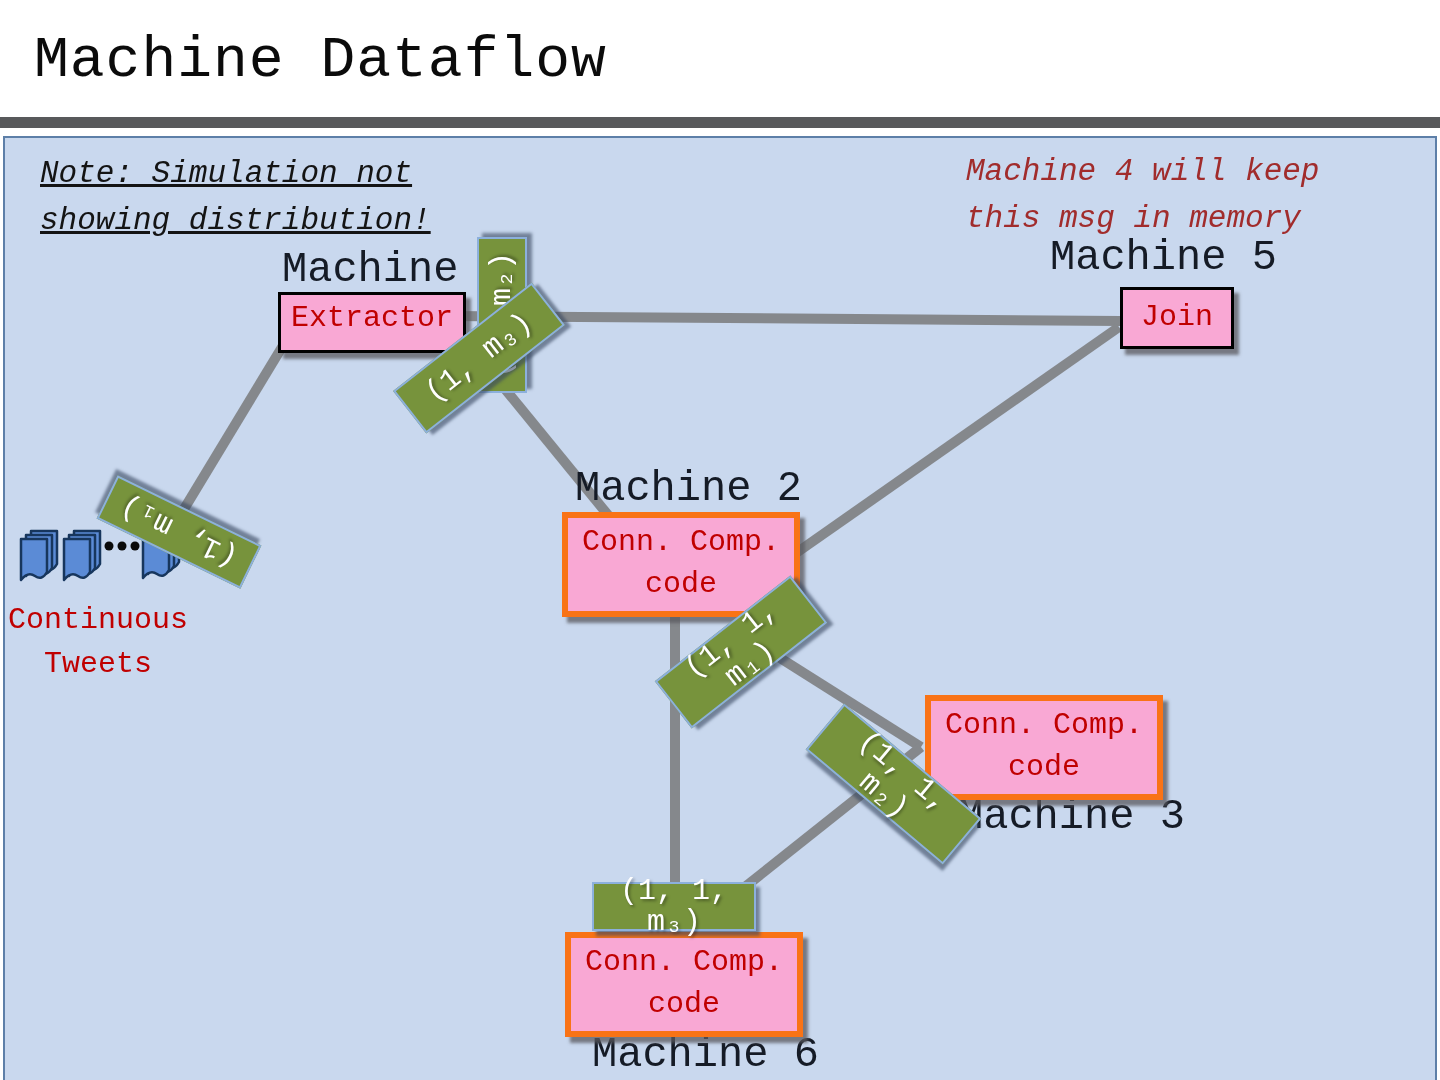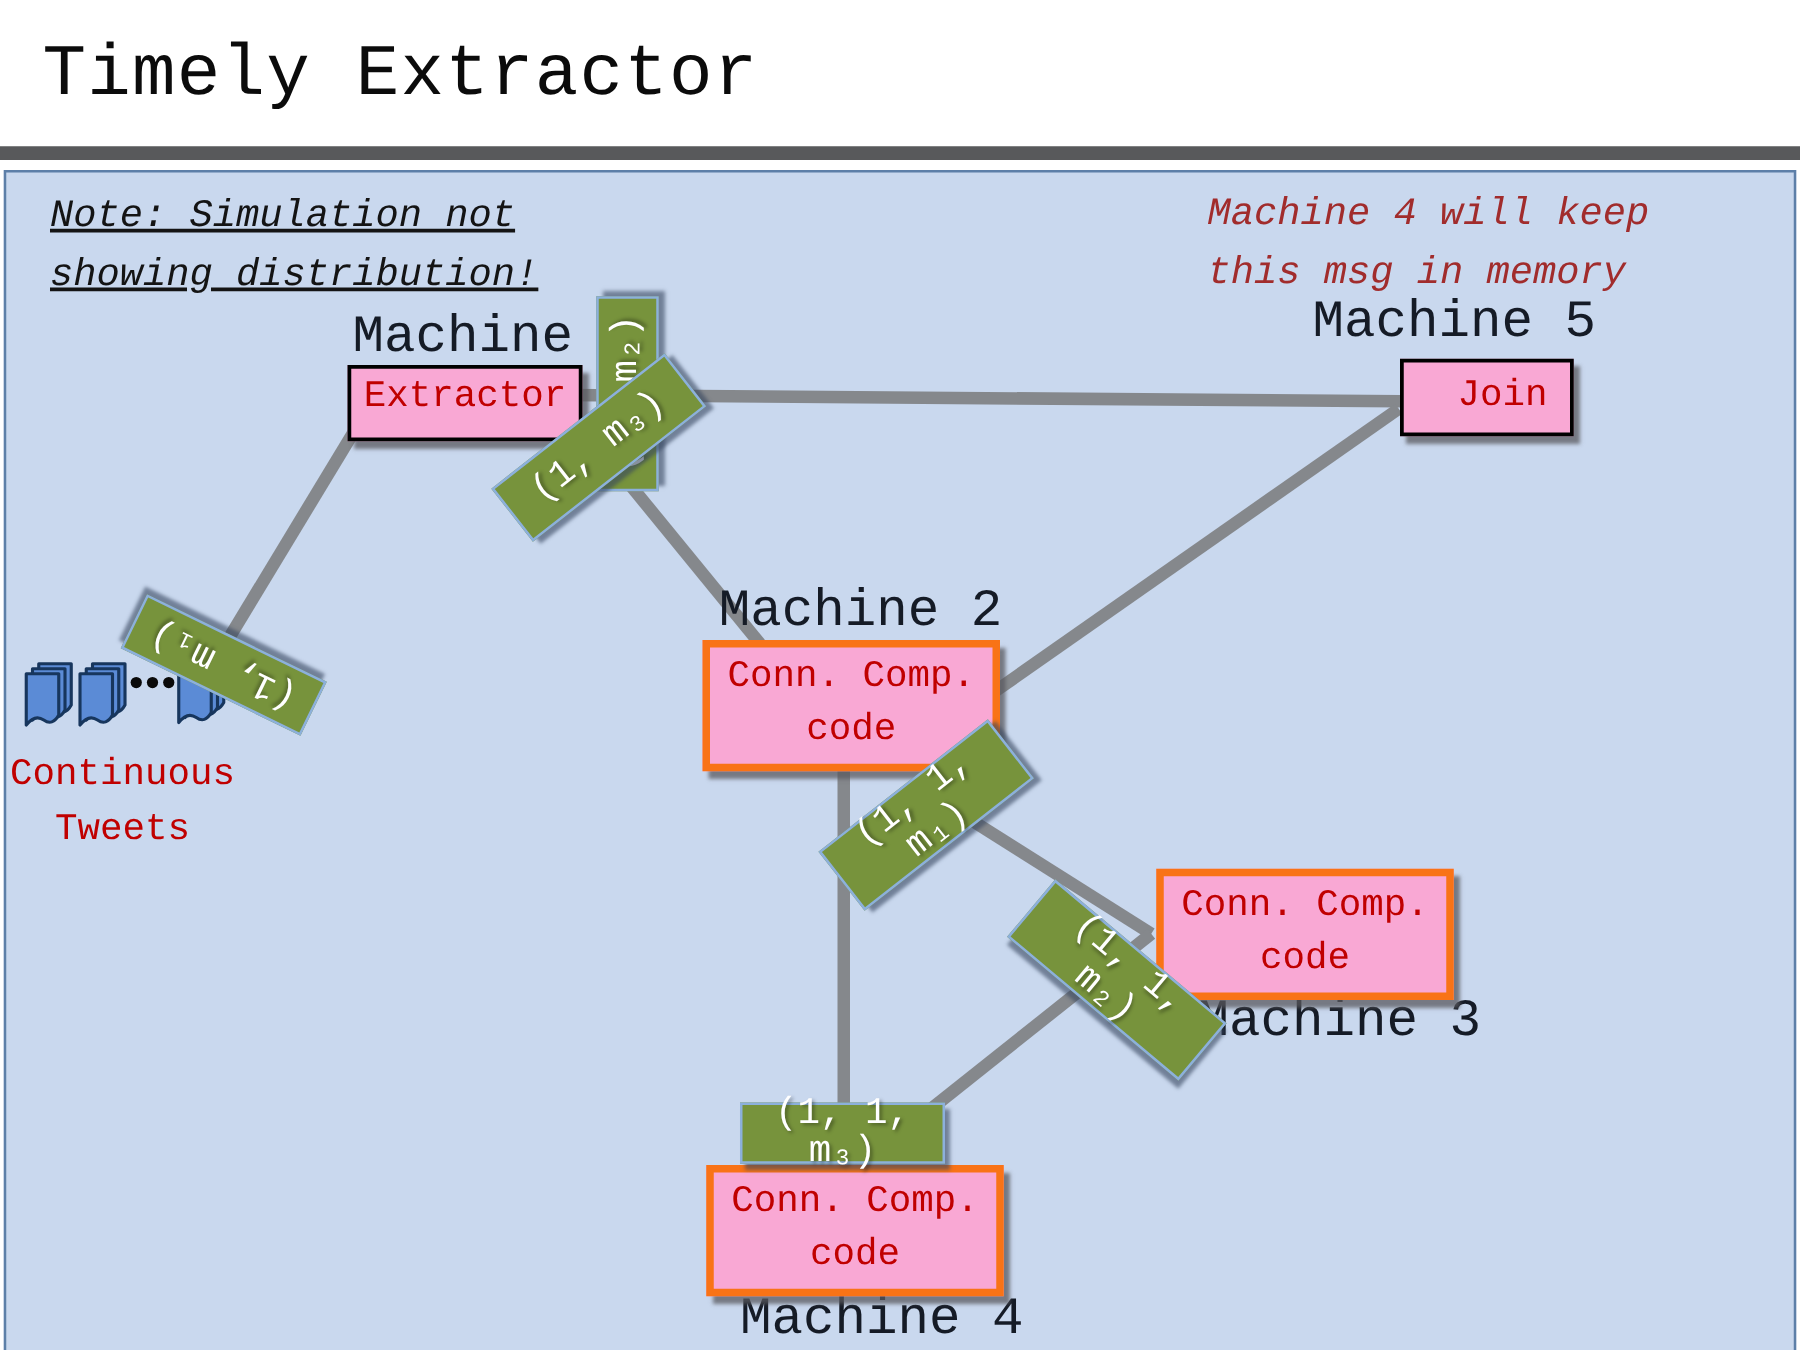--- a/index.html
+++ b/index.html
@@ -37,21 +37,21 @@
     box-shadow:5px 6px 3px rgba(90,90,95,.75);
     font-size:30px;
   }
   .box-extractor{
     left:278px;top:292px;width:172px;height:55px;
     border:3px solid #000;line-height:46px;padding:0 5px;
     word-break:break-all;overflow:visible;
   }
   .box-join{
     left:1120px;top:287px;width:108px;height:56px;
-    border:3px solid #000;line-height:54px;padding-left:25px;
+    border:3px solid #000;line-height:54px;
   }
   .box-cc{
     width:226px;height:90px;border:6px solid #f97316;
     line-height:42px;padding-top:3px;
   }
   
   .tag{
     background:#77933c;border:2px solid #8cb0dc;
     box-shadow:4px 5px 3px rgba(55,70,95,.6);
     color:#ffffff;font-size:30px;line-height:31px;text-align:center;
@@ -63,21 +63,21 @@
   
   .tweets-caption{
     left:0;top:598px;width:196px;text-align:center;
     font-size:30px;line-height:44px;color:#c00000;
   }
   svg{display:block;}
 </style>
 </head>
 <body>
 
-<div class="abs page-title">Timely Extractor</div>
+<div class="abs page-title">Machine Dataflow</div>
 <div class="abs title-bar"></div>
 
 <div class="abs panel"></div>
 
 <svg class="abs" style="left:0;top:0;" width="1440" height="1080" viewBox="0 0 1440 1080">
   <g stroke="#85888c" stroke-width="10" fill="none">
     <line x1="290" y1="334" x2="155" y2="557"></line>
     <line x1="451" y1="316" x2="1121" y2="321"></line>
     <line x1="451" y1="323" x2="608" y2="515"></line>
     <line x1="1119" y1="327" x2="789" y2="558"></line>
@@ -115,21 +115,21 @@
   </g>
 </svg>
 
 <div class="abs note-black">Note: Simulation not showing distribution!</div>
 <div class="abs note-red">Machine 4 will keep this msg in memory</div>
 
 <div class="abs mlabel" style="left:282px;top:246px;">Machine 1</div>
 <div class="abs mlabel" style="left:1050px;top:234px;">Machine 5</div>
 <div class="abs mlabel" style="left:575px;top:465px;">Machine 2</div>
 <div class="abs mlabel" style="left:958px;top:793px;">Machine 3</div>
-<div class="abs mlabel" style="left:592px;top:1031px;">Machine 4</div>
+<div class="abs mlabel" style="left:592px;top:1031px;">Machine 6</div>
 
 <div class="abs box box-extractor">Extractor</div>
 <div class="abs box box-join">Join</div>
 <div class="abs box box-cc" style="left:562px;top:512px;">Conn. Comp. code</div>
 <div class="abs box box-cc" style="left:925px;top:695px;">Conn. Comp. code</div>
 <div class="abs box box-cc" style="left:565px;top:932px;">Conn. Comp. code</div>
 
 <div class="abs tag tag-nowrap" style="left:424px;top:290px;width:152px;height:46px;transform:rotate(-90deg);">(1, m₂)</div>
 <div class="abs tag tag-nowrap" style="left:391px;top:331px;width:172px;height:50px;transform:rotate(-38deg);">(1, m₃)</div>
 <div class="abs tag tag-nowrap" style="left:99px;top:508px;width:156px;height:44px;transform:rotate(206deg);">(1, m₁)</div>

